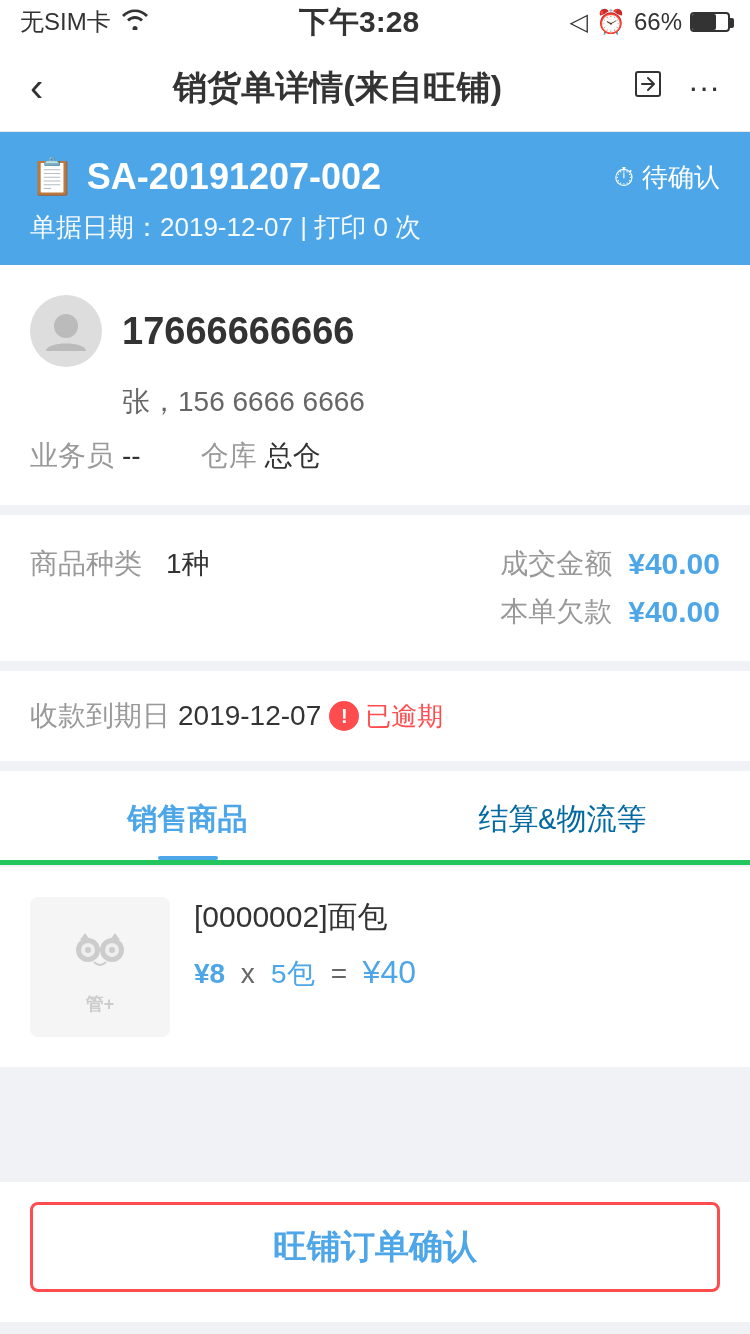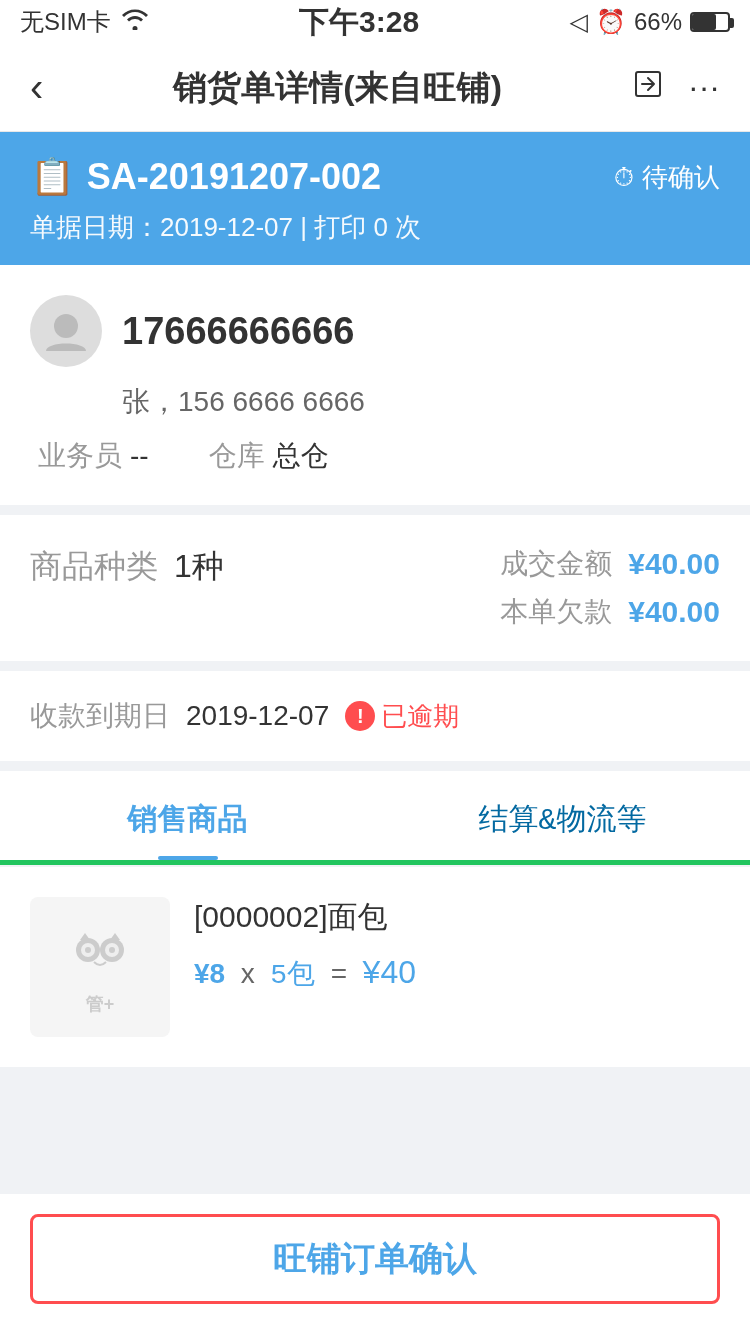--- a/index.html
+++ b/index.html
@@ -122,21 +122,20 @@
       font-size: 28px;
       color: #666;
       margin-bottom: 16px;
       padding-left: 92px;
     }
     .customer-meta {
       display: flex;
       align-items: center;
       font-size: 28px;
       color: #666;
-      margin-left: 8px;
     }
     .meta-item {
       display: flex;
       align-items: center;
       gap: 8px;
       margin-right: 60px;
     }
     .meta-label { color: #999; }
     .meta-value { color: #333; }
 
@@ -146,22 +145,22 @@
       padding: 30px;
       margin-bottom: 10px;
       display: flex;
       justify-content: space-between;
       align-items: flex-start;
     }
     .summary-left { display: flex; flex-direction: column; gap: 4px; }
     .summary-item {
       display: flex;
       align-items: flex-start;
-      gap: 16px;
-      font-size: 32px;
+      gap: 24px;
+      font-size: 28px;
     }
     .summary-label { color: #999; }
     .summary-value { color: #333; font-weight: 500; }
     .summary-right { display: flex; flex-direction: column; align-items: flex-end; gap: 10px; }
     .amount-row {
       display: flex;
       align-items: center;
       gap: 16px;
       font-size: 28px;
     }
@@ -170,21 +169,21 @@
     .amount-value.zero { color: #4da6e8; }
     .amount-value.owed { color: #4da6e8; }
 
     
     .due-date-section {
       background: #fff;
       padding: 26px 30px;
       margin-bottom: 10px;
       display: flex;
       align-items: center;
-      gap: 16px;
+      gap: 8px;
       font-size: 28px;
     }
     .due-label { color: #999; }
     .due-value { color: #333; }
     .overdue-badge {
       display: flex;
       align-items: center;
       gap: 6px;
       color: #ff4d4f;
       font-size: 26px;
@@ -286,21 +285,21 @@
     
     .bottom-area {
       background: #f0f2f5;
       flex: 1;
       min-height: 200px;
     }
 
     
     .bottom-button-wrap {
       position: fixed;
-      bottom: 0;
+      bottom: 12px;
       left: 0;
       width: 750px;
       background: #fff;
       padding: 20px 30px 30px;
     }
     .confirm-btn {
       width: 100%;
       height: 90px;
       border: 3px solid #ff4d4f;
       border-radius: 8px;

